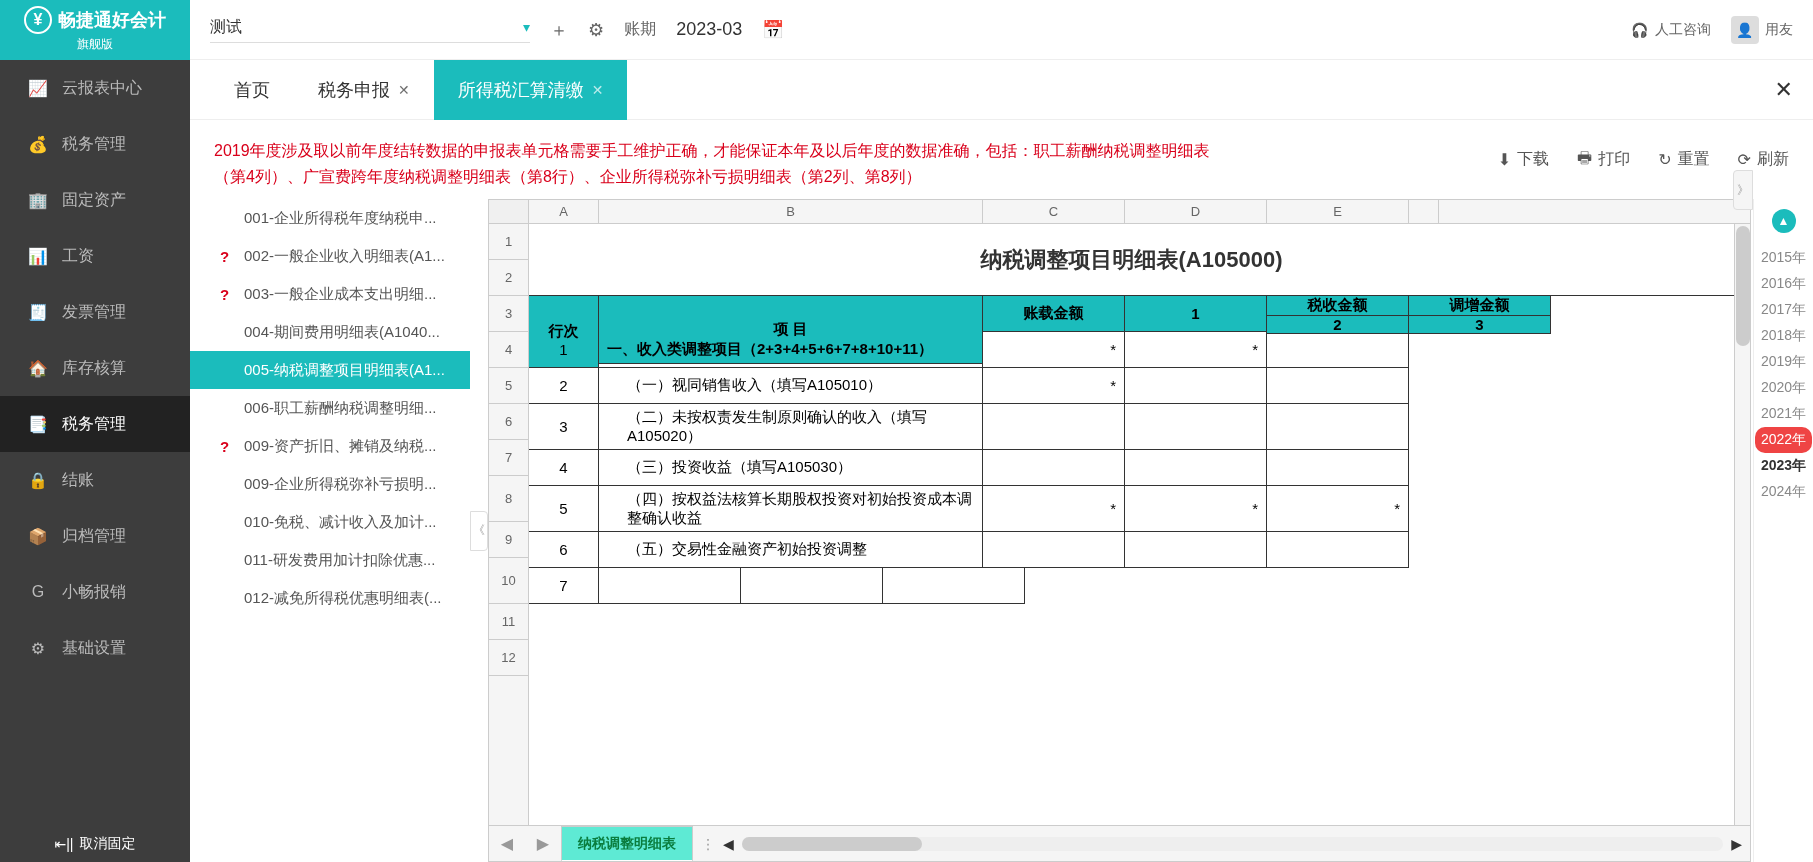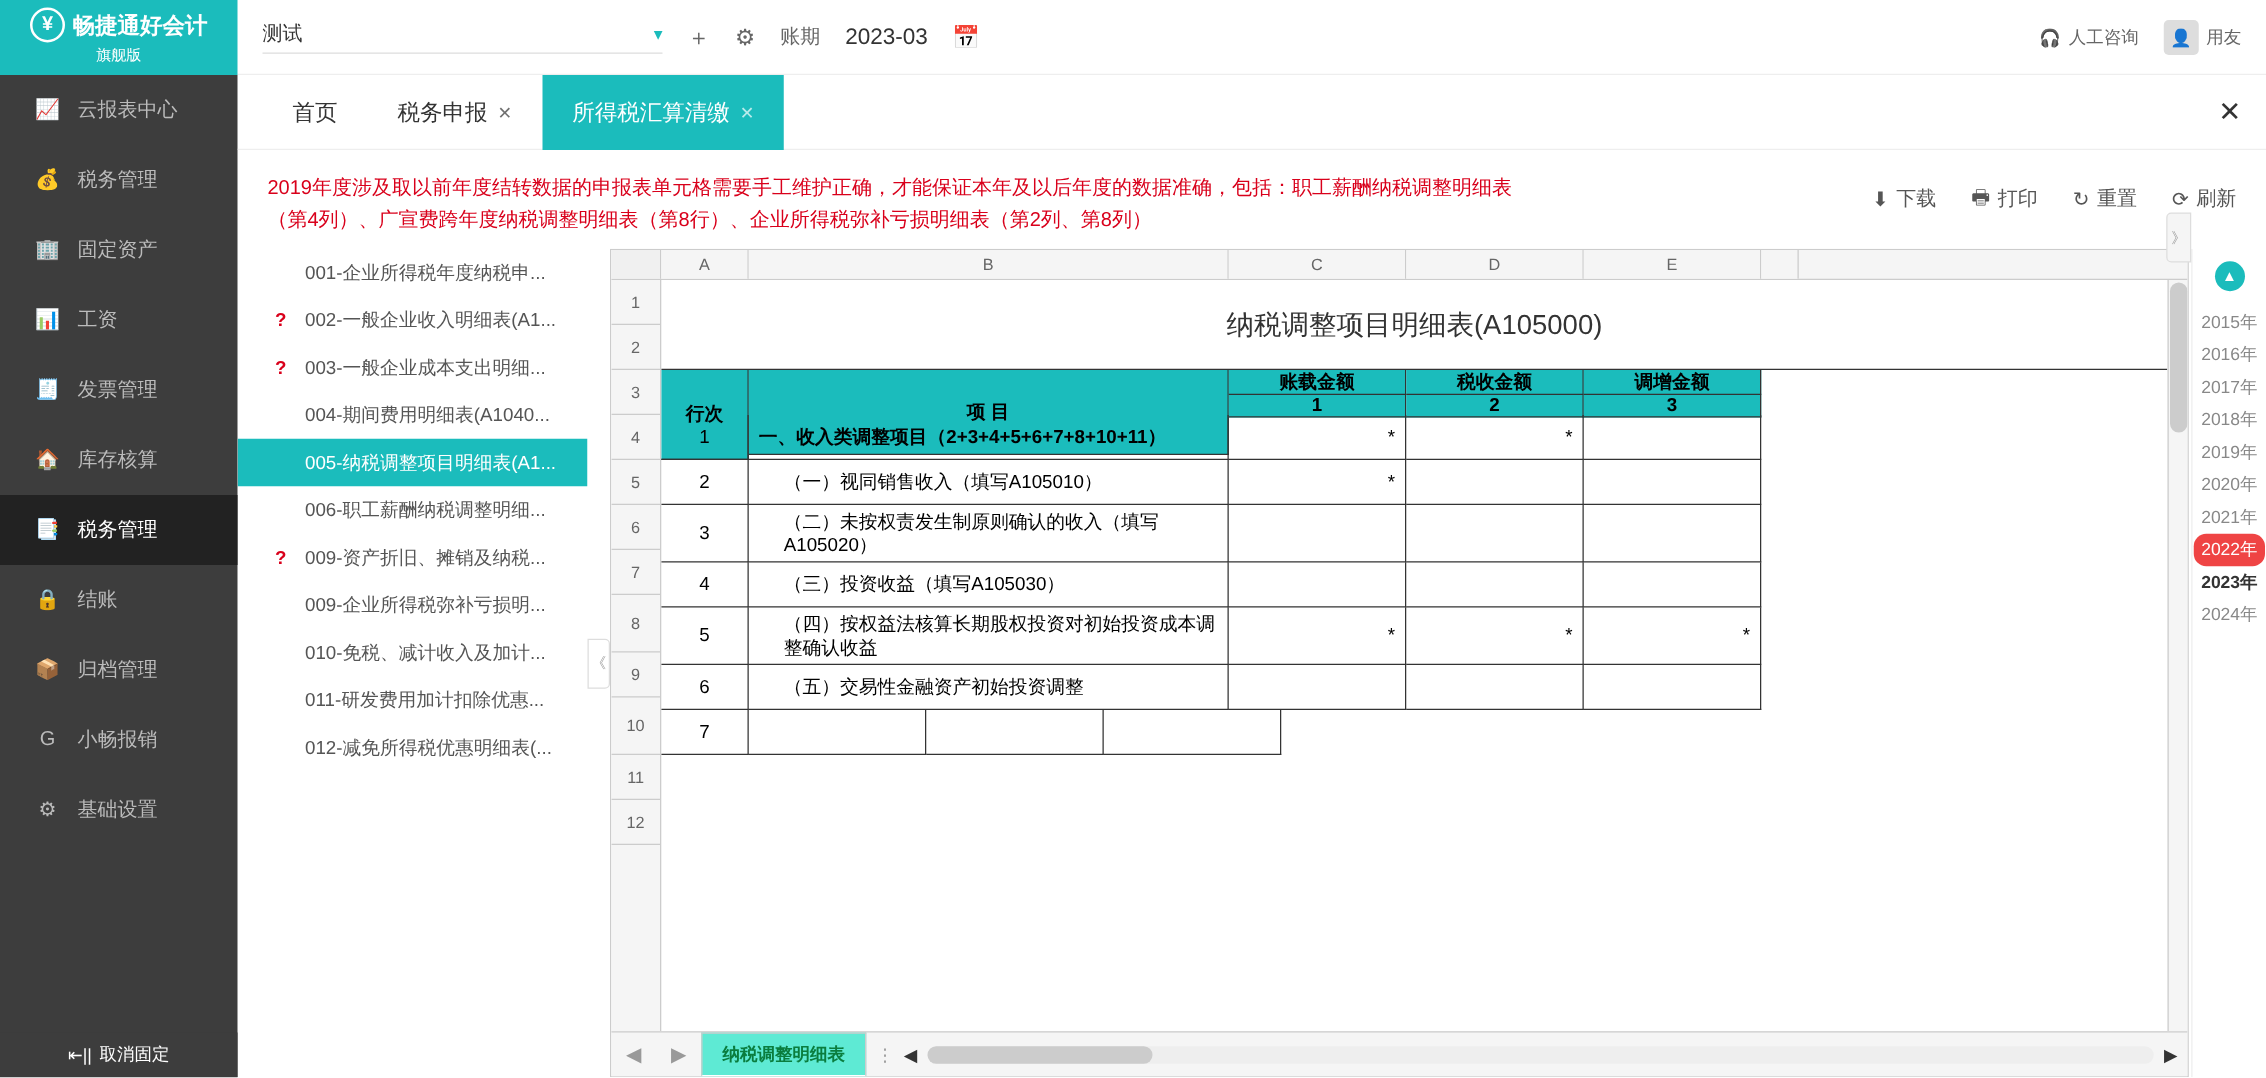--- a/index.html
+++ b/index.html
@@ -46,21 +46,21 @@
 .collapse-handle{width:18px;display:flex;align-items:center;justify-content:center;background:#fff;border:1px solid #ddd;border-radius:0 4px 4px 0;cursor:pointer;height:40px;align-self:center;color:#999;font-size:12px}
 .sheet-area{flex:1;display:flex;flex-direction:column;overflow:hidden;border:1px solid #ccc;margin-right:2px}
 .col-headers{height:24px;display:flex;background:#f5f5f5;border-bottom:1px solid #ccc}
 .corner{width:40px;border-right:1px solid #ccc;background:#f0f0f0}
 .ch{border-right:1px solid #ccc;display:flex;align-items:center;justify-content:center;color:#666;font-size:13px;background:#f5f5f5}
 .ch-A{width:70px}.ch-B{width:384px}.ch-C{width:142px}.ch-D{width:142px}.ch-E{width:142px}.ch-F{width:30px}
 .sheet-body{flex:1;display:flex;overflow:hidden}
 .row-headers{width:40px;background:#f5f5f5;border-right:1px solid #ccc}
 .rh{height:36px;border-bottom:1px solid #ccc;display:flex;align-items:center;justify-content:center;color:#666;font-size:13px}
 .grid{flex:1;overflow:auto;position:relative}
-.title-row{height:72px;display:flex;align-items:center;justify-content:center;font-size:22px;font-weight:normal;border-bottom:1px solid #333}
+.title-row{height:72px;display:flex;align-items:center;justify-content:center;font-size:22px;font-weight:bold;border-bottom:1px solid #333}
 .thead-row{display:flex;height:36px}
 .th{border-right:1px solid #333;border-bottom:1px solid #333;display:flex;align-items:center;justify-content:center;font-weight:bold;background:#1bbcbc;color:#000;font-size:15px}
 .th-rownum{width:70px;background:#1bbcbc}
 .th-item{width:384px}
 .th-col{width:142px}
 .tr{display:flex;height:36px}
 .tr.tall{height:46px}
 .td{border-right:1px solid #333;border-bottom:1px solid #333;display:flex;align-items:center;padding:0 8px;font-size:15px;color:#000;overflow:hidden}
 .td.center{justify-content:center}
 .td.right{justify-content:flex-end}
@@ -285,21 +285,21 @@
                 <div class="rh" style="height: 36px;">9</div>
                 <div class="rh" style="height: 46px;">10</div>
                 <div class="rh" style="height: 36px;">11</div>
                 <div class="rh" style="height: 36px;">12</div>
               </div>
             <div class="grid">
               <div class="title-row">纳税调整项目明细表(A105000)</div>
               <div class="thead-row">
                 <div class="th th-rownum" style="height:72px">行次</div>
                 <div class="th th-item" style="height:68px">项 目</div>
-                <div style="display:flex;flex-direction:column">
+                <div style="display:flex;flex-direction:row">
                   <div class="th th-col">账载金额</div>
                   <div class="th th-col">1</div>
                 </div>
                 <div style="display:flex;flex-direction:column">
                   <div class="th th-col">税收金额</div>
                   <div class="th th-col">2</div>
                 </div>
                 <div style="display:flex;flex-direction:column">
                   <div class="th th-col">调增金额</div>
                   <div class="th th-col">3</div>

